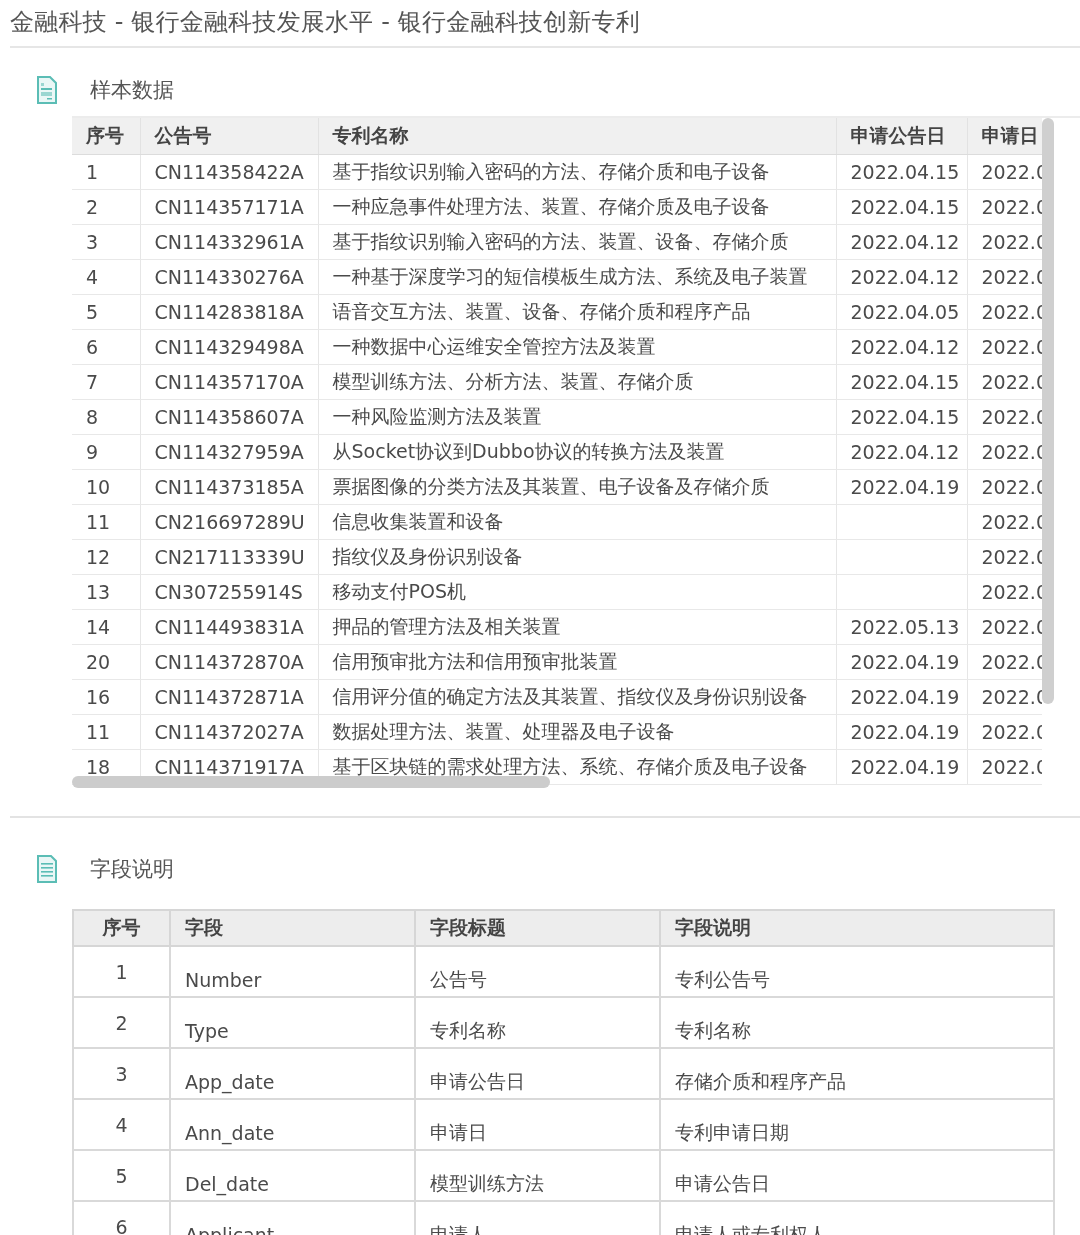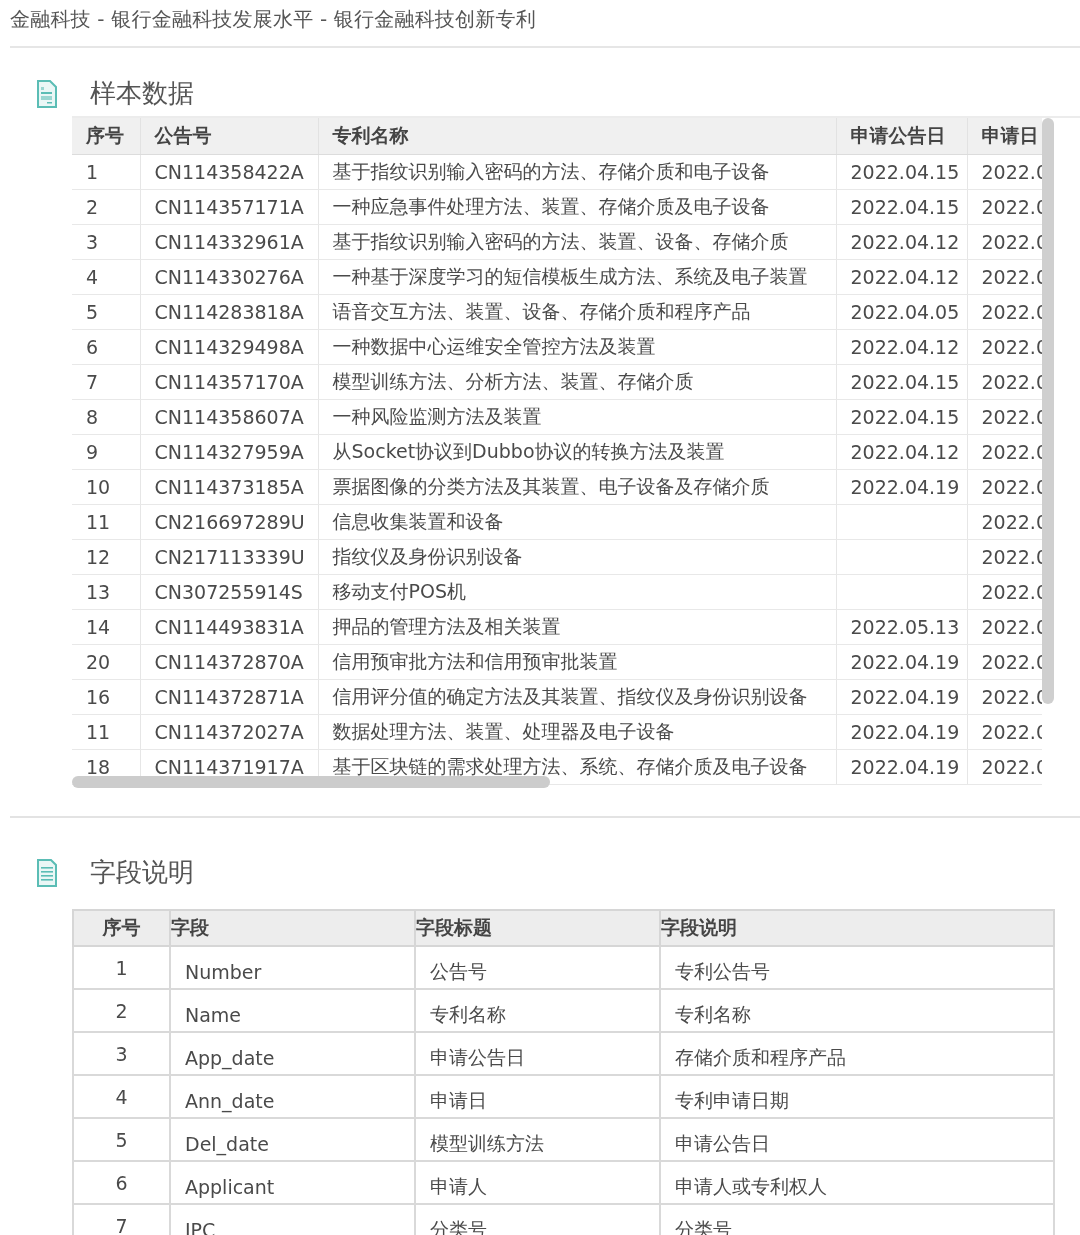--- a/index.html
+++ b/index.html
@@ -1,37 +1,37 @@
 <!DOCTYPE html>
 <html><head>
 <meta charset="utf-8">
 <style>
   html,body{margin:0;padding:0;background:#fff;}
   body{width:1080px;height:1235px;position:relative;overflow:hidden;font-family:"DejaVu Sans","Liberation Sans",sans-serif;color:#444;}
-  .page-title{position:absolute;left:10px;top:6px;font-size:20px;color:#555;letter-spacing:0.2px;}
+  .page-title{position:absolute;left:10px;top:6px;font-size:24px;color:#555;letter-spacing:0.2px;}
   .top-rule{position:absolute;left:10px;right:0;top:46px;height:2px;background:#e6e6e6;}
   .section-head{position:absolute;left:36px;display:flex;align-items:center;}
   .section-head .doc-icon{width:22px;height:28px;margin-right:32px;}
-  .section-head .label{font-size:26px;color:#555;}
+  .section-head .label{font-size:21px;color:#555;}
   .sec-rule{position:absolute;left:60px;right:0;height:2px;background:#ececec;}
   .mid-rule{position:absolute;left:10px;right:0;top:816px;height:2px;background:#e3e3e3;}
 
   
   .sample-wrap{position:absolute;left:72px;top:118px;width:970px;height:672px;overflow:hidden;}
   table.sample{border-collapse:collapse;table-layout:fixed;width:1040px;font-size:19px;}
   table.sample th{background:#f0f0f0;color:#444;font-weight:bold;text-align:left;height:36px;padding:0 0 0 14px;border-right:1px solid #e2e2e2;border-bottom:1px solid #dcdcdc;white-space:nowrap;overflow:hidden;}
   table.sample td{height:34px;padding:0 0 0 14px;border-bottom:1px solid #e8e8e8;border-right:1px solid #e6e6e6;white-space:nowrap;overflow:hidden;color:#4a4a4a;}
   table.sample tr td:first-child{padding-left:14px;}
   .vscroll{position:absolute;left:1042px;top:118px;width:12px;height:586px;background:#cfcfcf;border-radius:6px;}
   .hscroll{position:absolute;left:72px;top:776px;width:478px;height:12px;background:#cccccc;border-radius:6px;}
 
   
   table.fields{position:absolute;left:72px;top:909px;border-collapse:collapse;table-layout:fixed;width:981px;font-size:19px;border:2px solid #d6d6d6;}
-  table.fields th{background:#ededed;font-weight:bold;text-align:left;height:34px;padding:0 0 0 0;border:2px solid #d6d6d6;color:#444;}
-  table.fields td{height:33px;padding:8px 0 0 14px;border:2px solid #d9d9d9;color:#4a4a4a;white-space:nowrap;}
+  table.fields th{background:#ededed;font-weight:bold;text-align:left;height:34px;padding:0 0 0 14px;border:2px solid #d6d6d6;color:#444;}
+  table.fields td{height:33px;padding:16px 0 0 14px;border:2px solid #d9d9d9;color:#4a4a4a;white-space:nowrap;}
   table.fields th.c, table.fields td.c{text-align:center;padding:0;}
 </style>
 </head>
 <body>
 
 <div class="page-title">金融科技 - 银行金融科技发展水平 - 银行金融科技创新专利</div>
 <div class="top-rule"></div>
 
 <div class="section-head" style="top:76px;">
   <svg class="doc-icon" viewBox="0 0 22 28">
@@ -226,21 +226,21 @@
   </thead>
   <tbody>
     <tr>
         <td class="c">1</td>
         <td>Number</td>
         <td>公告号</td>
         <td>专利公告号</td>
       </tr>
     <tr>
         <td class="c">2</td>
-        <td>Name</td>
+        <td>Type</td>
         <td>专利名称</td>
         <td>专利名称</td>
       </tr>
     <tr>
         <td class="c">3</td>
         <td>App_date</td>
         <td>申请公告日</td>
         <td>存储介质和程序产品</td>
       </tr>
     <tr>

